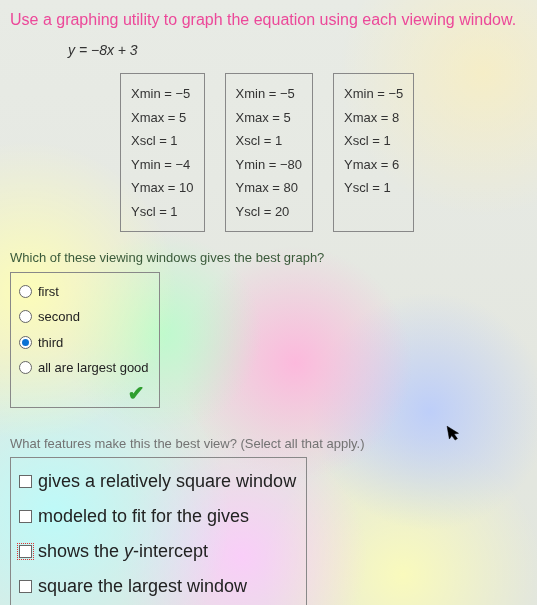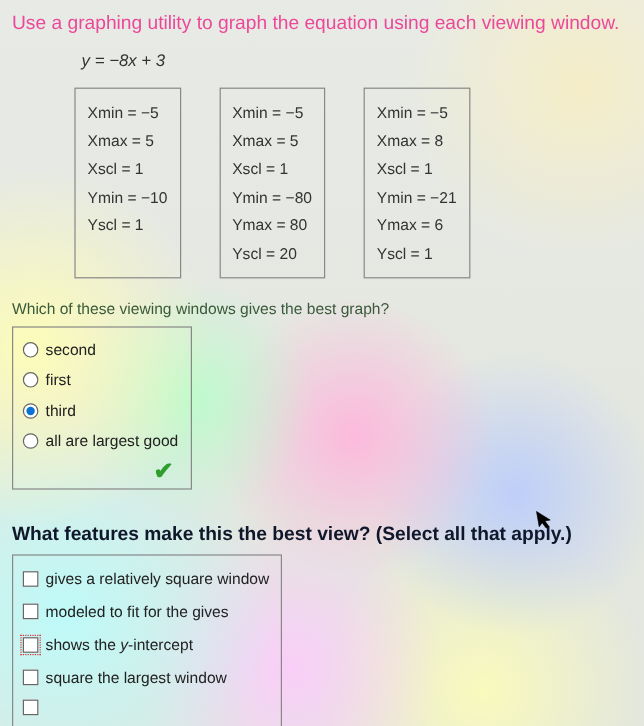--- a/index.html
+++ b/index.html
@@ -34,22 +34,22 @@
     color: #ec4899;
     font-size: 16px;
   }
   .equation {
     padding: 8px 0 8px 58px;
     font-style: italic;
     font-size: 14px;
   }
   .windows-row {
     display: flex;
-    gap: 32px;
-    margin-left: 52px;
+    gap: 20px;
+    margin-left: 110px;
     margin-top: 4px;
     margin-bottom: 12px;
   }
   .win-box {
     border: 1px solid #888;
     padding: 8px 10px;
     background: rgba(255,255,255,0);
     font-size: 13px;
   }
   .win-row {
@@ -98,38 +98,37 @@
   .check-mark {
     color: #2f9e2f;
     font-size: 20px;
     font-weight: bold;
     text-align: right;
     padding-right: 4px;
     line-height: 1;
     margin-top: 2px;
   }
   .q3 {
-    color: #0f172a;
-    font-size: 16px;
+    color: #737373;
+    font-size: 13px;
     margin-top: 26px;
     margin-bottom: 4px;
-    font-weight: bold;
   }
   .check-box-group {
     border: 1px solid #888;
     padding: 6px 10px 6px 8px;
     display: inline-block;
     position: relative;
   }
   .cb-row {
     display: flex;
     align-items: center;
     gap: 6px;
     padding: 4px 0;
-    font-size: 13px;
+    font-size: 18px;
     color: #222;
   }
   .cb {
     width: 13px;
     height: 13px;
     border: 1.5px solid #666;
     background: #fff;
     flex: 0 0 auto;
   }
   .cb.focus {
@@ -163,51 +162,51 @@
 
 <div class="content">
   <div class="instruction">Use a graphing utility to graph the equation using each viewing window.</div>
   <div class="equation">y = −8x + 3</div>
 
   <div class="windows-row">
     <div class="win-box">
       <div class="win-row">Xmin = −5</div>
       <div class="win-row">Xmax = 5</div>
       <div class="win-row">Xscl = 1</div>
-      <div class="win-row">Ymin = −10</div>
+      <div class="win-row">Ymin = −4</div>
+      <div class="win-row">Ymax = 10</div>
       <div class="win-row">Yscl = 1</div>
     </div>
     <div class="win-box">
       <div class="win-row">Xmin = −5</div>
       <div class="win-row">Xmax = 5</div>
       <div class="win-row">Xscl = 1</div>
       <div class="win-row">Ymin = −80</div>
       <div class="win-row">Ymax = 80</div>
       <div class="win-row">Yscl = 20</div>
     </div>
     <div class="win-box">
       <div class="win-row">Xmin = −5</div>
       <div class="win-row">Xmax = 8</div>
       <div class="win-row">Xscl = 1</div>
-      <div class="win-row">Ymin = −21</div>
       <div class="win-row">Ymax = 6</div>
       <div class="win-row">Yscl = 1</div>
     </div>
   </div>
 
   <div class="q2">Which of these viewing windows gives the best graph?</div>
 
   <div class="choice-box">
     <div class="opt-row">
       <span class="radio"></span>
+      <span>first</span>
+    </div>
+    <div class="opt-row">
+      <span class="radio"></span>
       <span>second</span>
-    </div>
-    <div class="opt-row">
-      <span class="radio"></span>
-      <span>first</span>
     </div>
     <div class="opt-row">
       <span class="radio checked"></span>
       <span>third</span>
     </div>
     <div class="opt-row">
       <span class="radio"></span>
       <span>all are largest good</span>
     </div>
     <div class="check-mark">✔</div>

